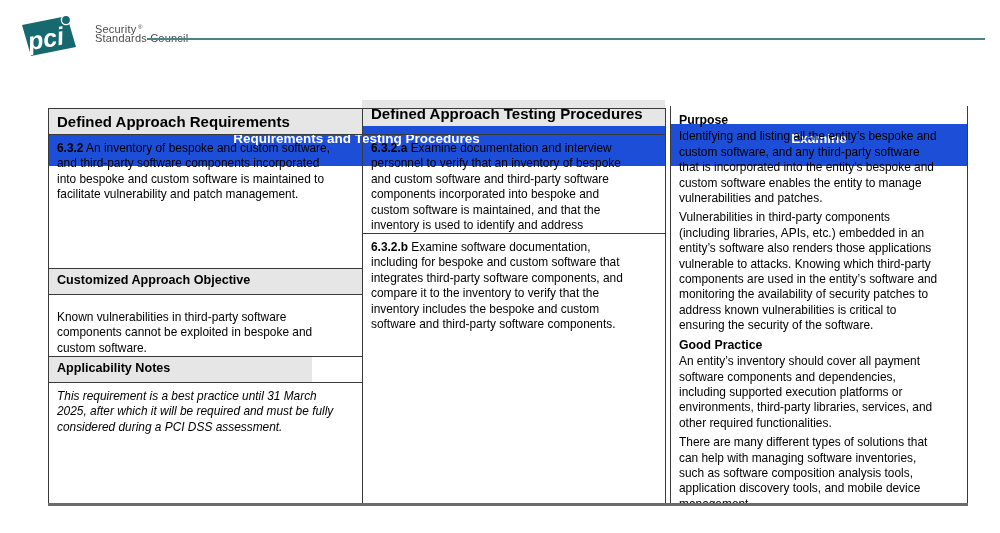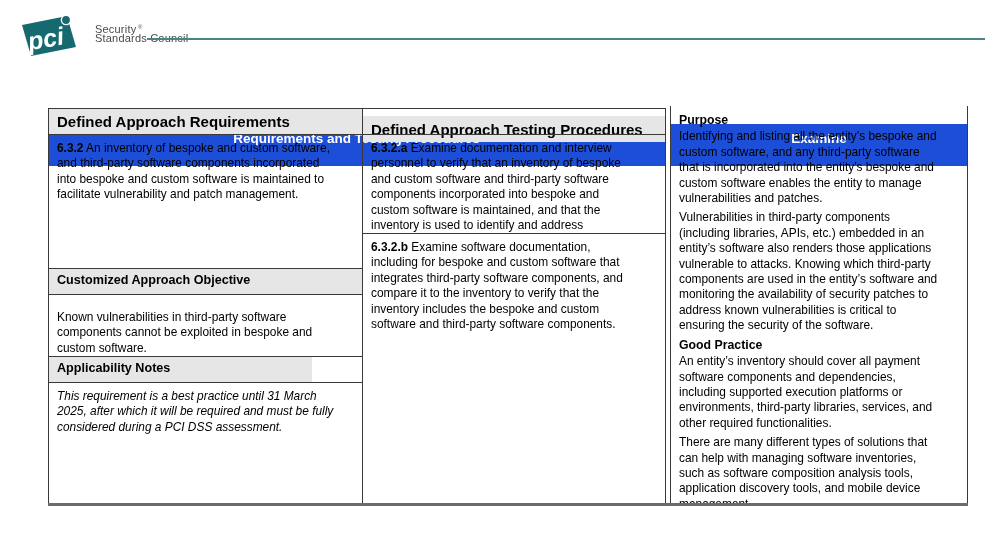--- a/index.html
+++ b/index.html
@@ -56,21 +56,21 @@
     <span class="reg-mark">®</span>
     <div class="logo-rule"></div>
   </div>
 
   <div class="tbl">
 
     <div class="teal-hdr hdr-left">Requirements and Testing Procedures</div>
     <div class="teal-hdr hdr-right">Examine</div>
 
     <div class="gray-cell sub-hdr" style="left:0; top:32px; width:314px; height:26px;">Defined Approach Requirements</div>
-    <div class="gray-cell sub-hdr" style="left:314px; top:40px; width:303px; height:26px;">Defined Approach Testing Procedures</div>
+    <div class="gray-cell sub-hdr" style="left:314px; top:24px; width:303px; height:26px;">Defined Approach Testing Procedures</div>
 
     <div class="txt" style="left:0; top:58px; width:314px; height:134px;">
       <b>6.3.2</b><span> An inventory of bespoke and custom software, and third-party software components incorporated into bespoke and custom software is maintained to facilitate vulnerability and patch management.</span>
     </div>
 
     <div class="gray-cell sec-hdr" style="left:0; top:192px; width:314px; height:26px;">Customized Approach Objective</div>
 
     <div class="txt" style="left:0; top:227px; width:314px; height:62px;">Known vulnerabilities in third-party software components cannot be exploited in bespoke and custom software.</div>
 
     <div class="gray-cell sec-hdr" style="left:0; top:280px; width:264px; height:26px;">Applicability Notes</div>

